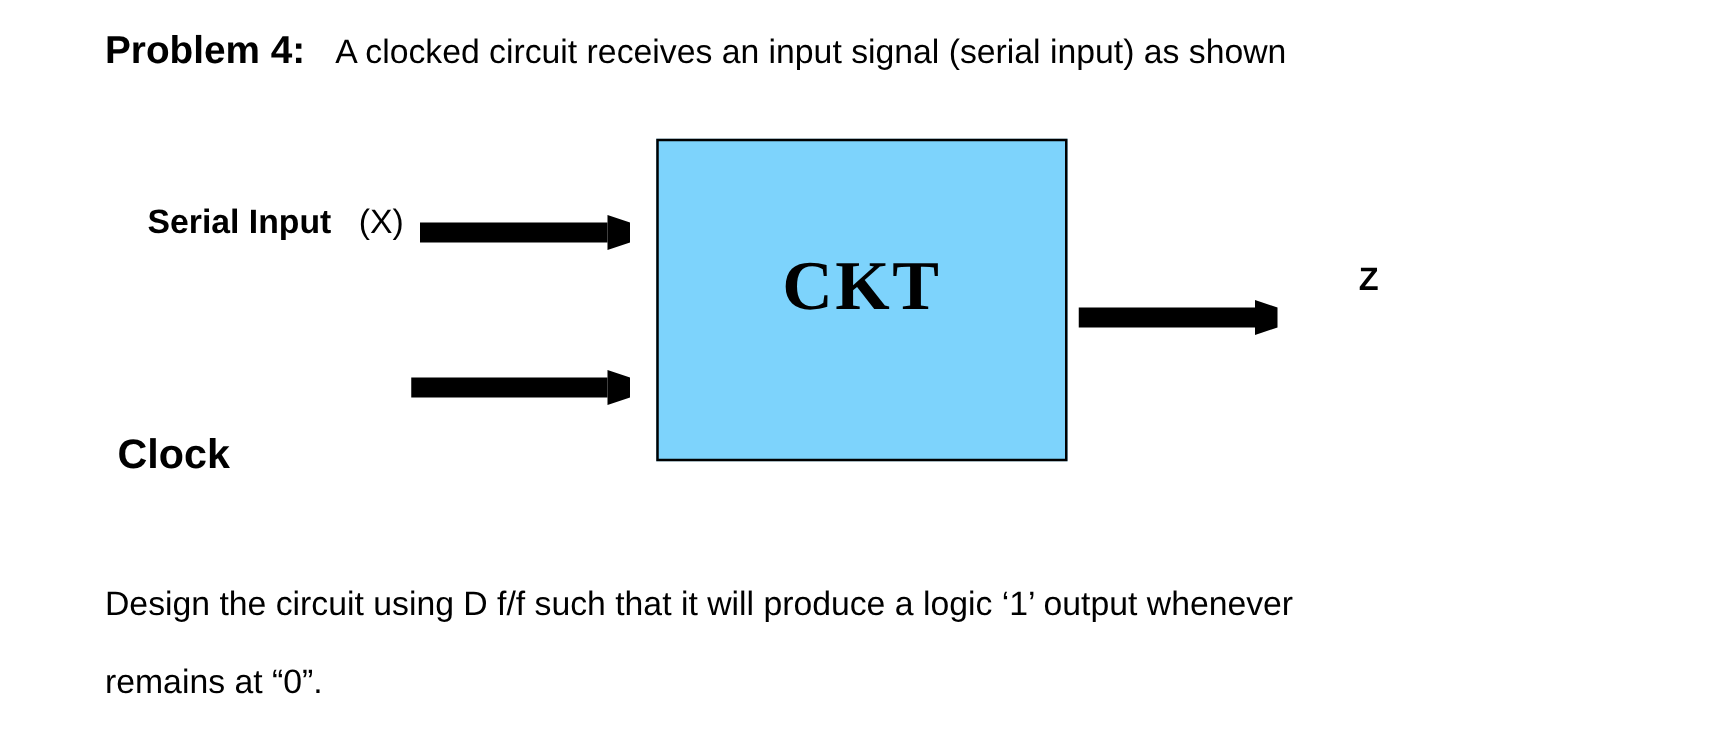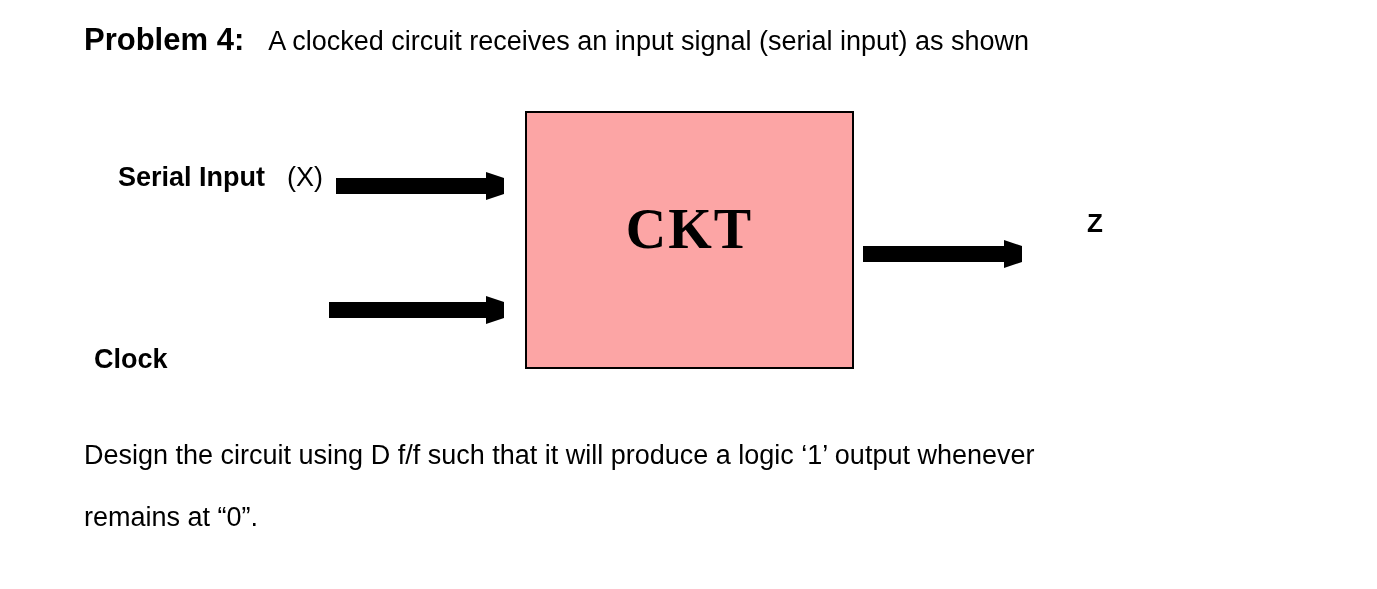--- a/index.html
+++ b/index.html
@@ -38,41 +38,41 @@
     font-size: 27px;
     white-space: nowrap;
   }
   .serial-label .bold { font-weight: 700; margin-left: 34px; }
   .serial-label .plain { font-weight: 400; margin-left: 6px; }
 
   .clock-label {
     position: absolute;
     left: 78px;
     top: 328px;
-    font-size: 27px;
+    font-size: 33px;
     font-weight: 700;
   }
 
   .z-label {
     position: absolute;
     left: 1071px;
     top: 192px;
     font-size: 26px;
     font-weight: 700;
   }
 
   
   .ckt-box {
     position: absolute;
     left: 517px;
     top: 103px;
     width: 329px;
     height: 258px;
     border: 2px solid #000000;
-    background: #fca5a5;
+    background: #7dd3fc;
     display: flex;
     align-items: center;
     justify-content: center;
   }
   .ckt-text {
     font-family: "Liberation Serif", "DejaVu Serif", serif;
     font-weight: 700;
     font-size: 56px;
     letter-spacing: 2px;
     transform: translateY(-11px);
@@ -98,21 +98,21 @@
     border-bottom: 6px solid transparent;
   }
   .arrow-serial { left: 320px; top: 170px; width: 200px; }
   .arrow-clock  { left: 313px; top: 294px; width: 207px; }
   .arrow-output { left: 847px; top: 238px; width: 191px; }
 
   
   .body-text {
     position: absolute;
     left: 60px;
-    top: 408px;
+    top: 436px;
     width: 1280px;
     font-size: 27px;
     line-height: 46px;
   }
   .body-text .line { white-space: nowrap; }
 </style>
 </head>
 <body>
 
 <div class="page">

